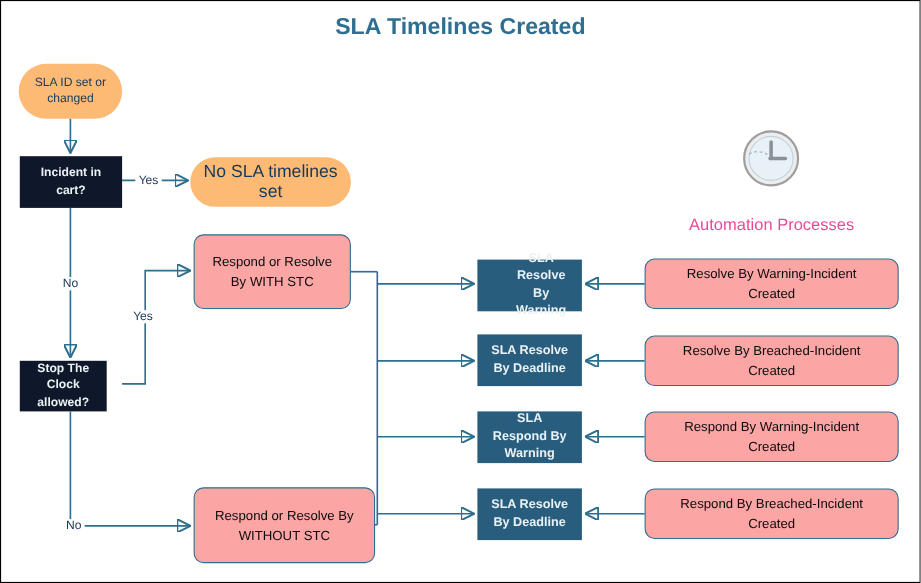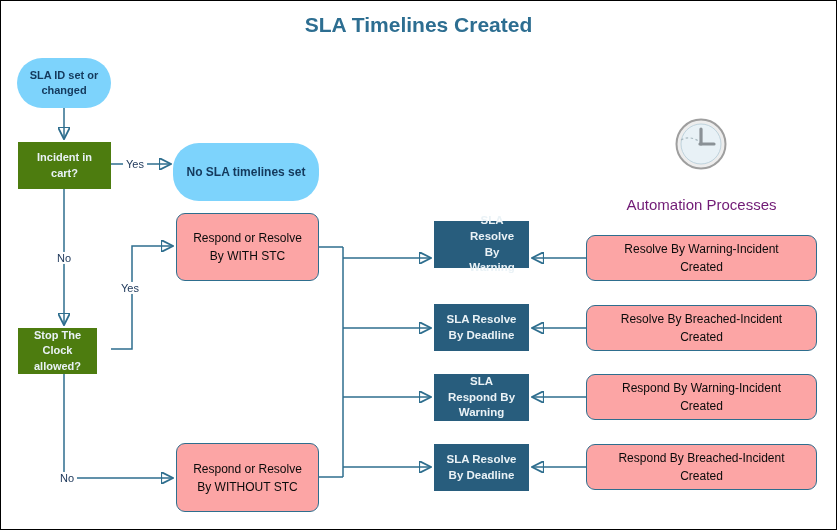--- a/index.html
+++ b/index.html
@@ -24,48 +24,48 @@
     font-weight: bold;
     color: #2D6E91;
   }
 
   svg.edges { position: absolute; top: 0; left: 0; width: 837px; height: 530px; z-index: 1; }
   svg.edges path { fill: none; stroke: #2E6E8E; stroke-width: 1.5; }
 
   .node { position: absolute; z-index: 2; display: flex; align-items: center; justify-content: center; text-align: center; }
 
   .stadium {
-    background: #7dd3fc;
+    background: #fdba74;
     color: #14395C;
-    font-weight: bold;
+    font-weight: normal;
     border-radius: 26px;
   }
   .start { left: 16px; top: 57px; width: 94px; height: 50px; font-size: 11px; line-height: 1.35; padding: 0 8px; }
-  .terminal { left: 172px; top: 142px; width: 146px; height: 58px; font-size: 12px; padding: 0 8px; }
+  .terminal { left: 172px; top: 142px; width: 146px; height: 45px; font-size: 16px; padding: 0 8px; }
 
   .darkbox {
-    background: #4d7c0f;
+    background: #0f172a;
     color: #EAF2F6;
     font-weight: bold;
     font-size: 11px;
     line-height: 1.4;
   }
   .decision1 { left: 17px; top: 141px; width: 93px; height: 47px; padding: 0 7px; }
   .decision2 { left: 17px; top: 327px; width: 79px; height: 46px; padding: 0 4px; }
 
   .whitebox {
     background: #fca5a5;
     border: 1.5px solid #2E6E8E;
     border-radius: 9px;
     color: #0b0b0b;
     font-size: 12px;
     line-height: 1.5;
   }
   .stcbox { left: 175px; top: 212px; width: 143px; height: 68px; padding: 0 8px; }
-  .stcbox2 { left: 175px; top: 442px; width: 143px; height: 69px; padding: 0 8px; }
+  .stcbox2 { left: 175px; top: 442px; width: 165px; height: 69px; padding: 0 8px; }
 
   .slabox {
     left: 433px; width: 95px; height: 47px;
     background: #285D7D;
     color: #EAF2F6;
     font-weight: bold;
     font-size: 11.5px;
     line-height: 1.35;
     padding: 0 11px;
   }
@@ -82,21 +82,21 @@
     color: #203A5C;
     line-height: 1.1;
   }
 
   .legend-header {
     position: absolute;
     left: 585px; top: 195px;
     width: 231px;
     text-align: center;
     font-size: 15px;
-    color: #701a75;
+    color: #ec4899;
     z-index: 2;
   }
 
   .clock { position: absolute; left: 674px; top: 117px; width: 52px; height: 52px; z-index: 2; }
 </style>
 </head>
 <body>
 
 <div class="canvas">
 
@@ -131,21 +131,21 @@
   <div class="node stadium terminal">No SLA timelines set</div>
   <div class="node darkbox decision2">Stop The Clock allowed?</div>
   <div class="node whitebox stcbox">Respond or Resolve By WITH STC</div>
   <div class="node whitebox stcbox2">Respond or Resolve By WITHOUT STC</div>
 
   <div class="edge-label" style="left:134px; top:163px;">Yes</div>
   <div class="edge-label" style="left:63px; top:257px;">No</div>
   <div class="edge-label" style="left:129px; top:287px;">Yes</div>
   <div class="edge-label" style="left:66px; top:477px;">No</div>
 
-  <div class="node slabox darkbox" style="top:220px;padding-left:32px;">SLA Resolve By Warning</div>
+  <div class="node slabox darkbox" style="top:235px;padding-left:32px;">SLA Resolve By Warning</div>
   <div class="node slabox darkbox" style="top:303px;">SLA Resolve By Deadline</div>
   <div class="node slabox darkbox" style="top:373px;">SLA Respond By Warning</div>
   <div class="node slabox darkbox" style="top:443px;">SLA Resolve By Deadline</div>
 
   <div class="node whitebox procbox" style="top:234px;">Resolve By Warning-Incident Created</div>
   <div class="node whitebox procbox" style="top:304px;">Resolve By Breached-Incident Created</div>
   <div class="node whitebox procbox" style="top:373px;">Respond By Warning-Incident Created</div>
   <div class="node whitebox procbox" style="top:443px;">Respond By Breached-Incident Created</div>
 
   <svg class="clock" viewBox="0 0 52 52">

